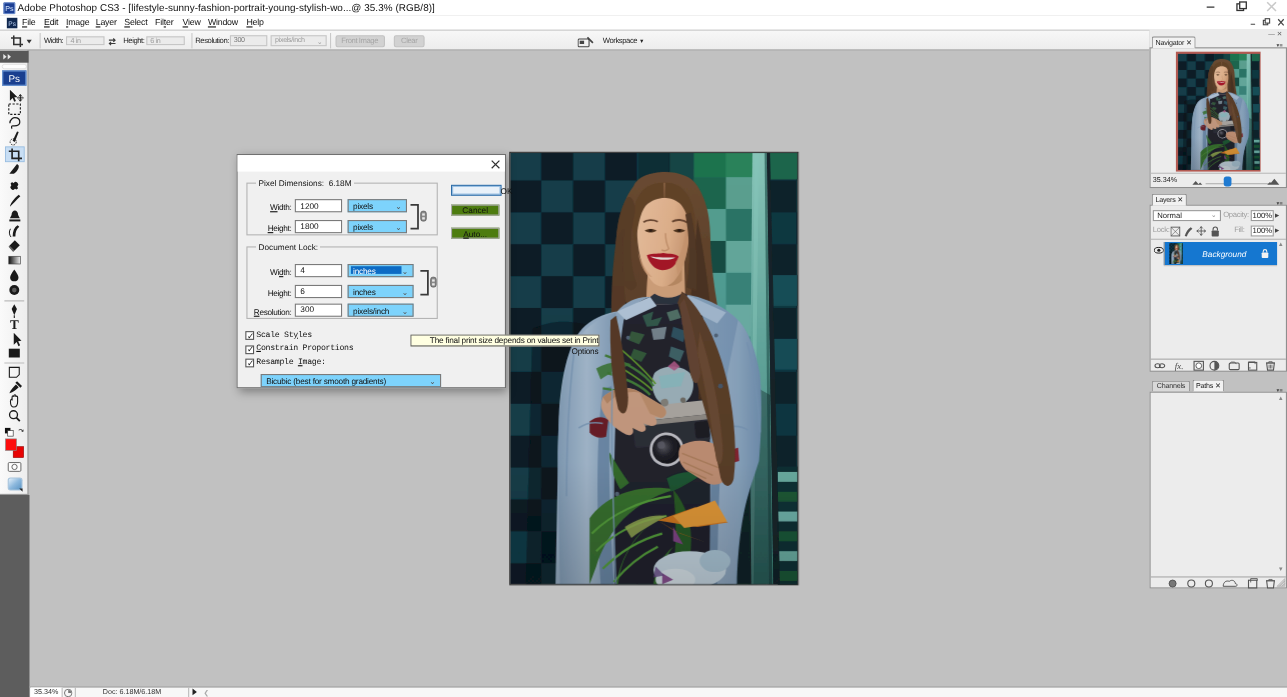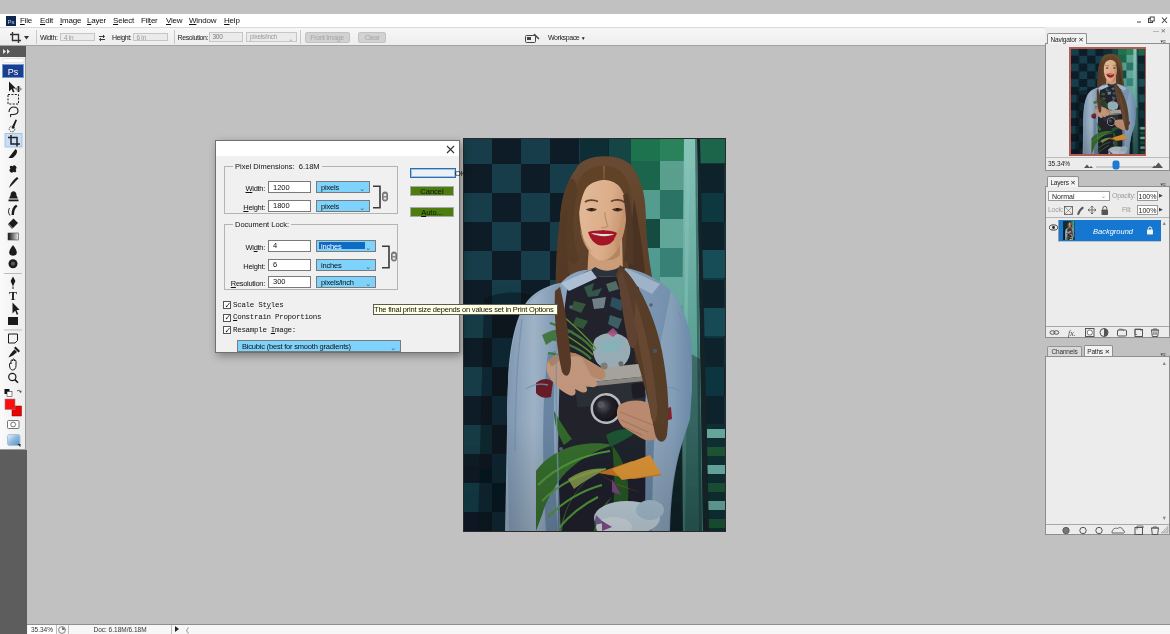--- a/index.html
+++ b/index.html
@@ -65,32 +65,47 @@
     font-size:7.5px; line-height:11px; padding-left:4px; color:#111; letter-spacing:-0.2px;}
   .dcombo .chev { position:absolute; right:4px; top:1px; color:#555; font-size:7px; }
   .dcombo .sel { position:absolute; left:2px; top:1.5px; bottom:1.5px; width:46px; background:#0d6bc4;
     color:#fff; padding-left:2px; line-height:9px; }
   .chk { position:absolute; width:8px; height:8px; background:#fff; border:1px solid #555; }
   .chk:after { content:"\2713"; position:absolute; left:0.5px; top:-1.5px; font-size:8px; color:#111; }
   .clbl { position:absolute; font-size:7.5px; letter-spacing:-0.3px;font-family:Liberation Mono, monospace; }
   .dbtn { position:absolute; width:44px; height:10px; background:#4d7c0f; border:1px solid #a9a9a9;
     text-align:center; font-size:7.5px; line-height:9px; color:#111; }
   #okbtn { background:#e9f1f9; border:1px solid #2e6da8; box-shadow:0 0 0 1px #9dc2e4 inset;padding-left:44px; }
-  #tooltip { left:373px; top:304px; width:185px; height:11px; background:#ffffe1;
-    border:1px solid #5a5a5a; font-size:7.5px; line-height:10px; text-align:left; color:#111;
+  #tooltip { left:373px; top:304px; width:172px; height:11px; background:#ffffe1;
+    border:1px solid #5a5a5a; font-size:7.5px; line-height:10px; text-align:right; color:#111;
     letter-spacing:-0.2px; }
   
   #statusbar { left:27px; top:624px; width:1143px; height:10px; background:#f7f7f7;
     border-top:1px solid #8f8f8f; font-size:6.5px; color:#333; }
   .stcell { position:absolute; top:0; height:9px; border-right:1px solid #bbb; line-height:9px; }
 </style>
 </head>
 <body>
 <div id="root">
 
+  <div class="abs" id="titlebar">
+    <svg class="abs" style="left:3px;top:2px" width="11" height="11" viewBox="0 0 11 11">
+        <rect width="11" height="11" rx="1" fill="#1c3f94"></rect>
+        <rect x="0.5" y="0.5" width="10" height="10" rx="1" fill="none" stroke="#7a9bd6" stroke-width="1"></rect>
+        <text x="5.5" y="8.2" font-size="6.5" fill="#cfe0f7" text-anchor="middle" font-family="Liberation Sans">Ps</text>
+      </svg>
+    <div class="abs" id="titletext">Adobe Photoshop CS3 - [lifestyle-sunny-fashion-portrait-young-stylish-wo...@ 35.3% (RGB/8)]</div>
+
+    <svg class="abs" style="left:1090px;top:0" width="80" height="13" viewBox="0 0 80 13">
+      <line x1="7" y1="6.5" x2="14" y2="6.5" stroke="#333" stroke-width="1.3"></line>
+      <rect x="34.5" y="3.5" width="6" height="6" fill="none" stroke="#333" stroke-width="1.2"></rect>
+      <rect x="37" y="1.8" width="6" height="6" fill="#fff" stroke="#333" stroke-width="1.2"></rect>
+      <path d="M62 2 L70 10 M70 2 L62 10" stroke="#c9c9c9" stroke-width="1.4"></path>
+    </svg>
+  </div>
 
   <div class="abs" id="menubar">
     <svg class="abs" style="left:6px;top:2px" width="10" height="10" viewBox="0 0 10 10">
         <rect width="10" height="10" fill="#10284f"></rect>
         <text x="5" y="7.8" font-size="6" fill="#b8cdf0" text-anchor="middle" font-family="Liberation Sans">Ps</text>
       </svg>
     <div class="menuitem" style="left:20px"><u>F</u>ile</div>
     <div class="menuitem" style="left:40px"><u>E</u>dit</div>
     <div class="menuitem" style="left:60px"><u>I</u>mage</div>
     <div class="menuitem" style="left:87px"><u>L</u>ayer</div>

